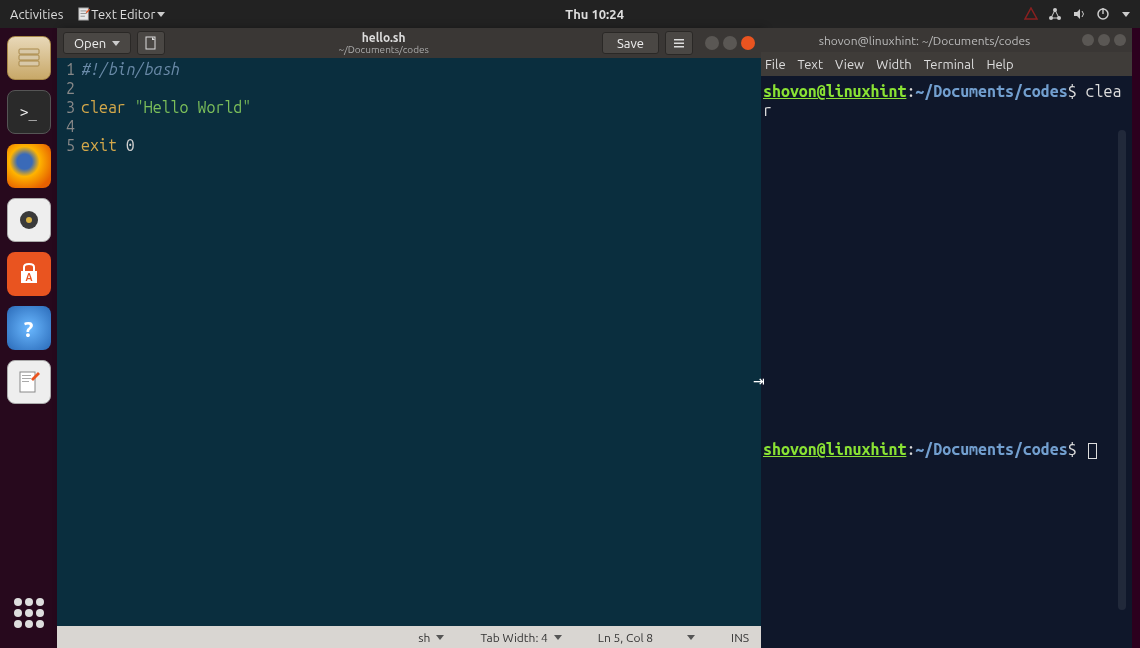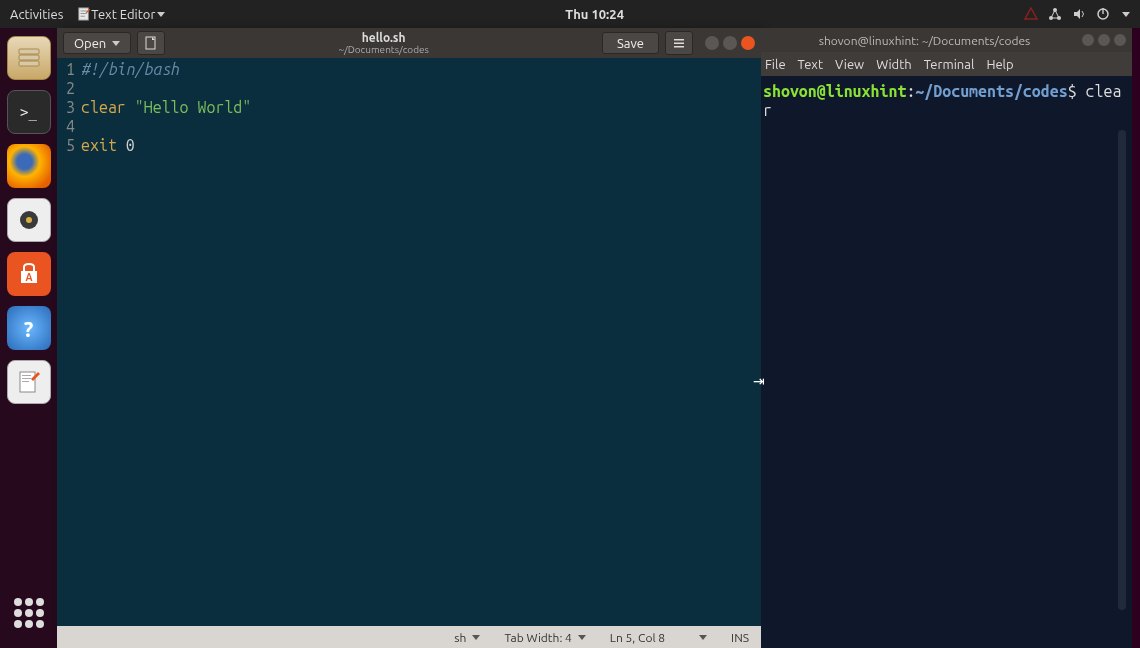--- a/index.html
+++ b/index.html
@@ -131,21 +131,21 @@
 .code .str { color: #7cbf5a; }
 .code .num { color: #d0d0d0; }
 .editor-status {
   height: 22px;
   background: #d9d6d2;
   color: #333;
   font-size: 12px;
   display: flex;
   align-items: center;
   justify-content: flex-end;
-  gap: 24px;
+  gap: 36px;
   padding: 0 12px;
 }
 .editor-status span { display:flex; align-items:center; gap:4px; }
 
 .terminal {
   position: absolute;
   left: 761px; top: 28px;
   right: 8px;
   height: 620px;
   background: #0f172a;
@@ -178,21 +178,21 @@
 .term-body {
   flex: 1;
   font-family: "Ubuntu Mono","Courier New",monospace;
   font-size: 16px;
   color: #ddd;
   padding: 6px 2px;
   line-height: 19px;
   word-break: break-all;
   position: relative;
 }
-.term-body .user { color: #8ae234; font-weight: bold; }
+.term-body .user { color: #8ae234; font-weight: bold; text-decoration: underline; }
 .term-body .path { color: #729fcf; font-weight: bold; }
 .term-body .prompt { color: #ddd; }
 .term-body .block { margin-bottom: 320px; }
 .cursor-box {
   display: inline-block;
   width: 9px; height: 16px;
   border: 1px solid #ddd;
   vertical-align: middle;
   margin-left: 2px;
 }
@@ -375,17 +375,18 @@
   <div class="term-menubar">
     <span>File</span>
     <span>Text</span>
     <span>View</span>
     <span>Width</span>
     <span>Terminal</span>
     <span>Help</span>
   </div>
   <div class="term-body">
     <div class="block"><span class="user">shovon@linuxhint</span><span class="prompt">:</span><span class="path">~/Documents/codes</span><span class="prompt">$ </span><span>clear</span></div>
+    <div><span class="user">shovon@linuxhint</span><span class="prompt">:</span><span class="path">~/Documents/codes</span><span class="prompt">$ </span><span class="cursor-box"></span></div>
   </div>
 </div>
 
 <div class="scrollbar-stub"></div>
 <div class="resize-cursor">⇥</div>
 
 </body></html>

